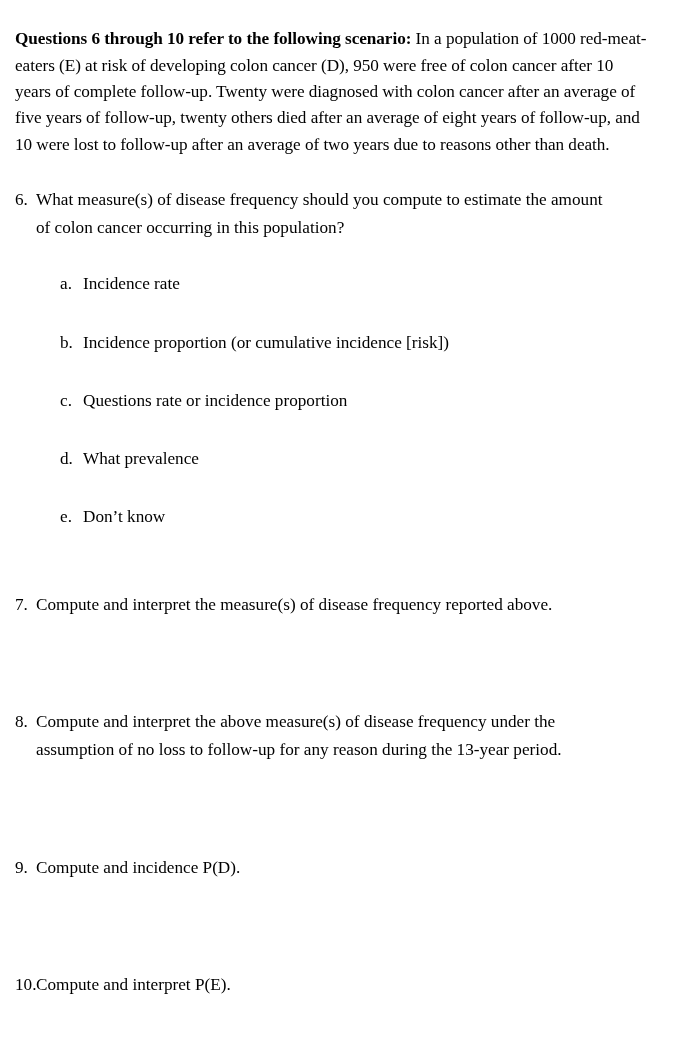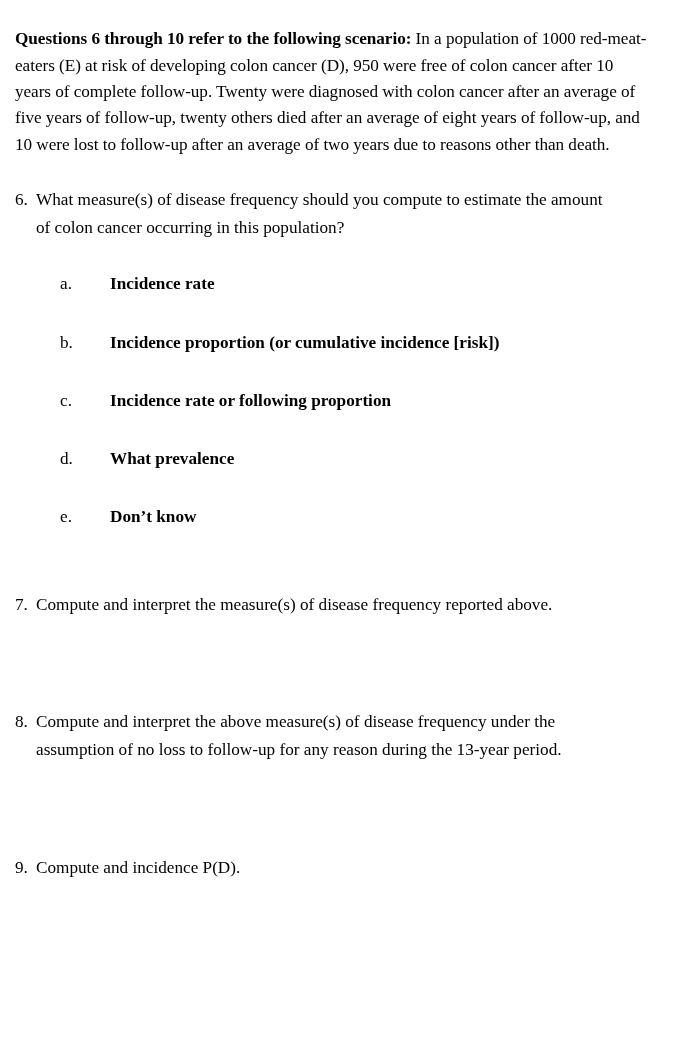--- a/index.html
+++ b/index.html
@@ -77,22 +77,21 @@
   }
   .opt-letter {
     position: absolute;
     left: 0;
     top: 0;
     width: 44px;
     text-align: left;
   }
   .opt-text {
     display: block;
-    margin-left: 50px;
-    font-weight: bold;
+    margin-left: 23px;
   }
 </style>
 </head>
 <body>
 
 <div class="page">
 
   <p class="scenario"><span class="scenario-lead">Questions 6 through 10 refer to the following scenario:</span><span class="scenario-body"> In a population of 1000 red-meat-eaters (E) at risk of developing colon cancer (D), 950 were free of colon cancer after 10 years of complete follow-up.  Twenty were diagnosed with colon cancer after an average of five years of follow-up, twenty others died after an average of eight years of follow-up, and 10 were lost to follow-up after an average of two years due to reasons other than death.</span></p>
 
   <div class="question" style="top:186px;">
@@ -103,21 +102,21 @@
   <div class="option" style="top:270px;">
     <span class="opt-letter">a.</span>
     <span class="opt-text">Incidence rate</span>
   </div>
   <div class="option" style="top:329px;">
     <span class="opt-letter">b.</span>
     <span class="opt-text">Incidence proportion (or cumulative incidence [risk])</span>
   </div>
   <div class="option" style="top:387px;">
     <span class="opt-letter">c.</span>
-    <span class="opt-text">Incidence rate or following proportion</span>
+    <span class="opt-text">Questions rate or incidence proportion</span>
   </div>
   <div class="option" style="top:445px;">
     <span class="opt-letter">d.</span>
     <span class="opt-text">What prevalence</span>
   </div>
   <div class="option" style="top:503px;">
     <span class="opt-letter">e.</span>
     <span class="opt-text">Don’t know</span>
   </div>
 
@@ -129,14 +128,18 @@
   <div class="question" style="top:708px;">
     <span class="q-number">8.</span>
     <span class="q-text">Compute and interpret the above measure(s) of disease frequency under the assumption of no loss to follow-up for any reason during the 13-year period.</span>
   </div>
 
   <div class="question" style="top:854px;">
     <span class="q-number">9.</span>
     <span class="q-text">Compute and incidence P(D).</span>
   </div>
 
+  <div class="question" style="top:971px;">
+    <span class="q-number">10.</span>
+    <span class="q-text">Compute and interpret P(E).</span>
+  </div>
 
 </div>
 
 </body></html>

